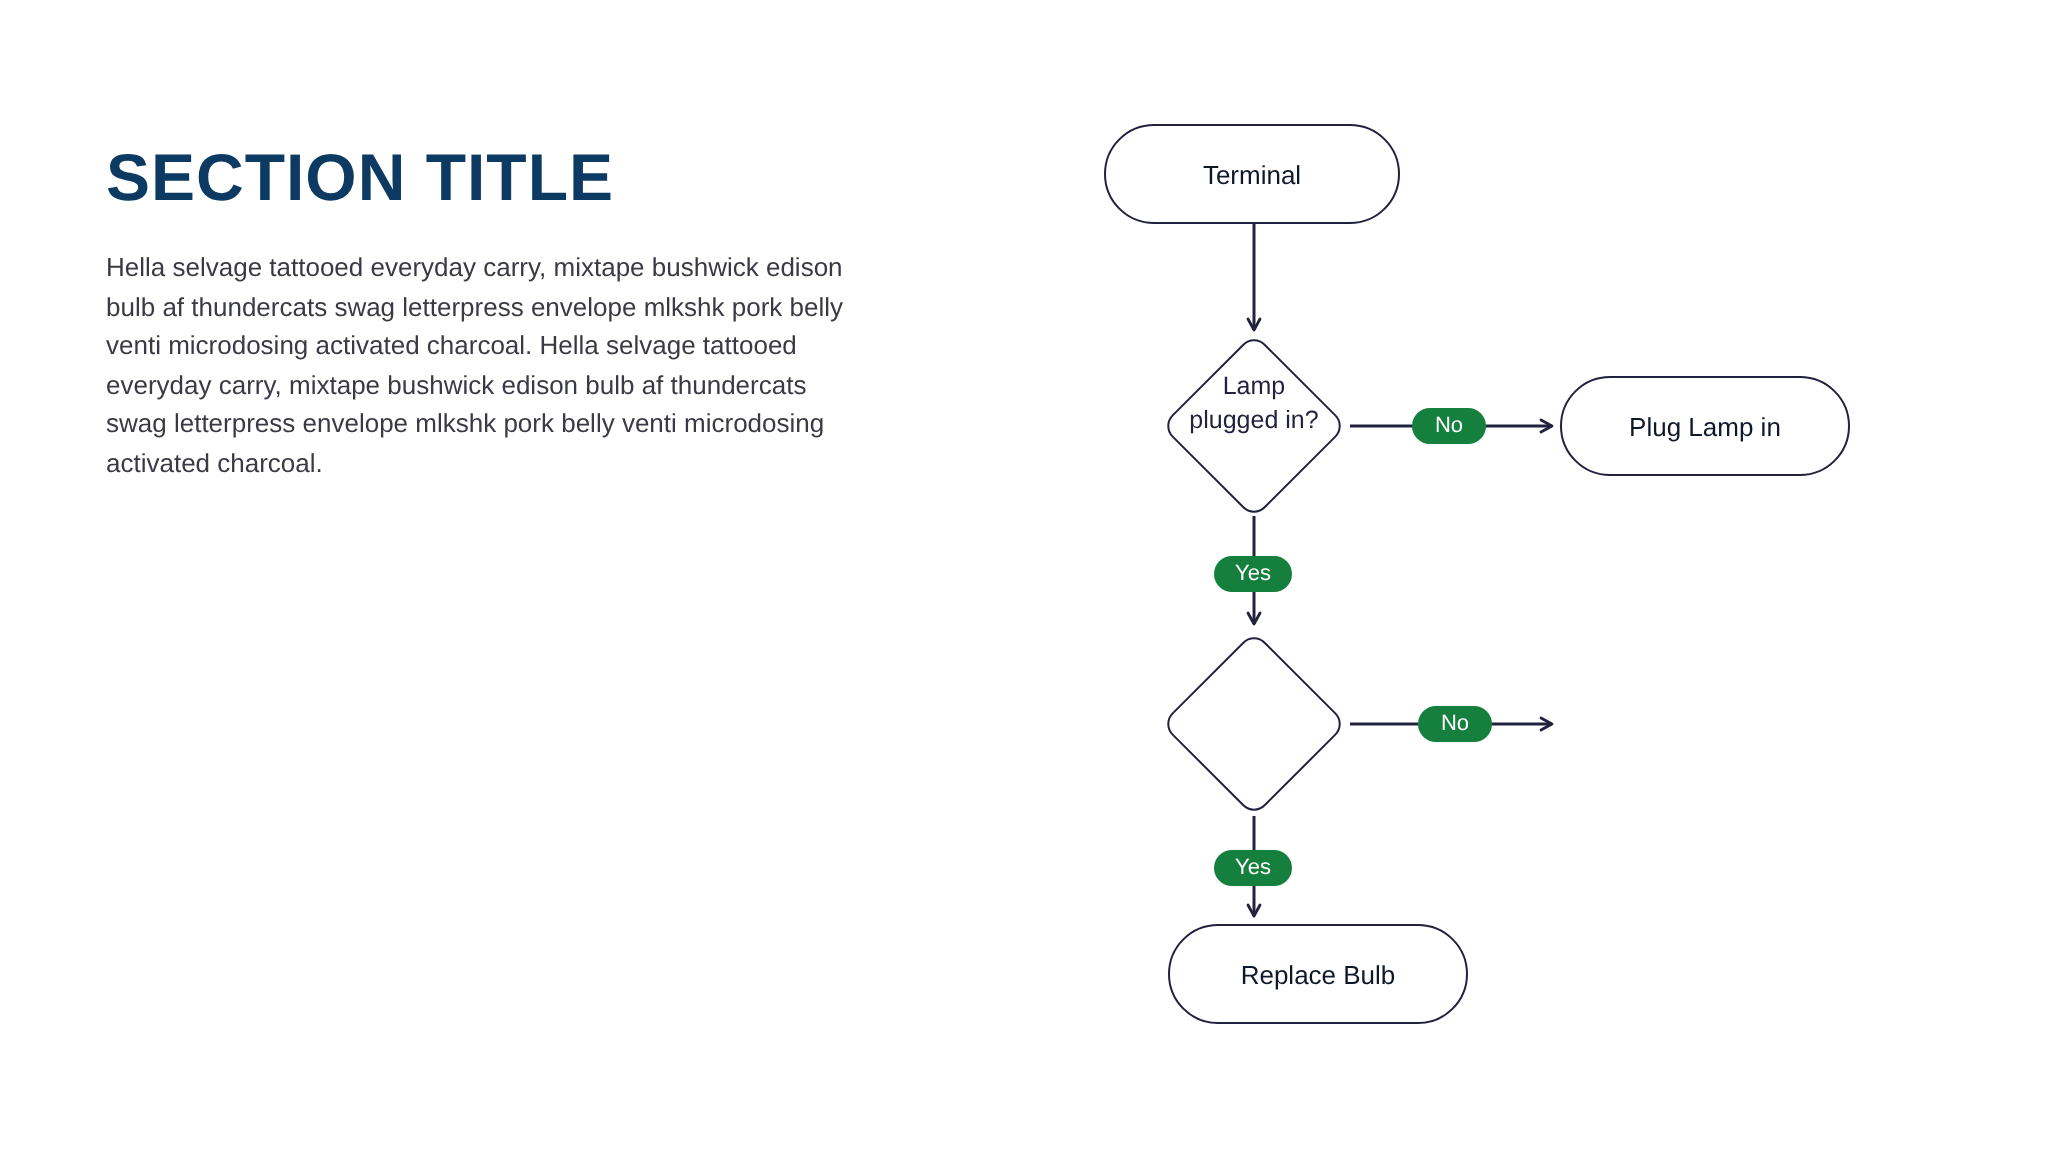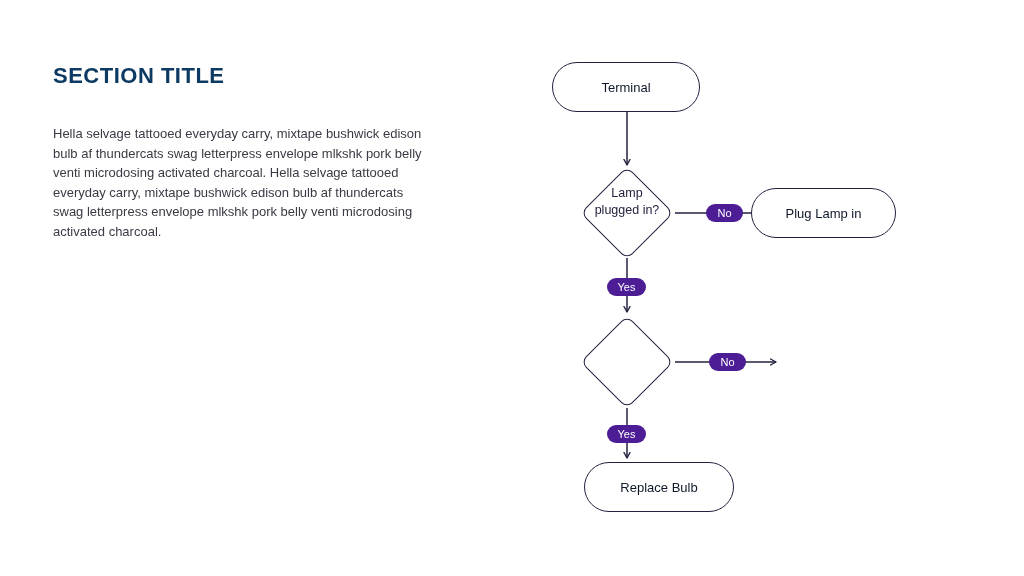--- a/index.html
+++ b/index.html
@@ -2,53 +2,53 @@
 <html><head>
 <meta charset="utf-8">
 <style>
   html,body{margin:0;padding:0;background:#f4f4f4;}
   .canvas{
     position:relative;width:1024px;height:576px;background:#ffffff;
     font-family:"Liberation Sans", sans-serif;overflow:hidden;margin:0 auto;
   }
   .page-title{
     position:absolute;left:53px;top:48px;width:420px;
-    font-size:22px;font-weight:800;letter-spacing:0.5px;
+    font-size:33px;font-weight:800;letter-spacing:0.5px;
     color:#0d3a63;
   }
   .body-text{
     position:absolute;left:53px;top:111px;width:370px;
     font-size:13px;line-height:19.5px;color:#3a3a45;
   }
   .node{
     position:absolute;border:1.6px solid #22223f;border-radius:25px;
     background:#ffffff;display:flex;align-items:center;justify-content:center;
     font-size:13px;color:#0f172a;text-align:center;box-sizing:border-box;
   }
   .node-terminal{left:552px;top:62px;width:148px;height:50px;}
-  .node-pluglamp{left:751px;top:188px;width:145px;height:50px;}
+  .node-pluglamp{left:780px;top:188px;width:145px;height:50px;}
   .node-repairlamp{left:780px;top:337px;width:145px;height:50px;}
   .node-replacebulb{left:584px;top:462px;width:150px;height:50px;}
   .diamond{
     position:absolute;width:66px;height:66px;border:1.6px solid #22223f;
     border-radius:8px;background:#ffffff;transform:rotate(45deg);
     box-sizing:border-box;
   }
   .diamond-1{left:594px;top:180px;}
   .diamond-2{left:594px;top:329px;}
   .diamond-label{
     position:absolute;width:72px;height:56px;display:flex;
     justify-content:center;text-align:center;font-size:12.5px;line-height:1.35;
     color:#22223f;
   }
   .diamond-label-1{left:591px;top:185px;}
   .diamond-label-2{left:591px;top:334px;}
   .edge-layer{position:absolute;left:0;top:0;width:1024px;height:576px;pointer-events:none;}
   .pill{
-    position:absolute;background:#4c1d95;color:#ffffff;border-radius:10px;
+    position:absolute;background:#15803d;color:#ffffff;border-radius:10px;
     display:flex;align-items:center;justify-content:center;
     font-size:11px;line-height:1;
   }
   .pill-no-1{left:706px;top:204px;width:37px;height:18px;}
   .pill-yes-1{left:607px;top:278px;width:39px;height:18px;}
   .pill-no-2{left:709px;top:353px;width:37px;height:18px;}
   .pill-yes-2{left:607px;top:425px;width:39px;height:18px;}
 </style>
 </head>
 <body>

